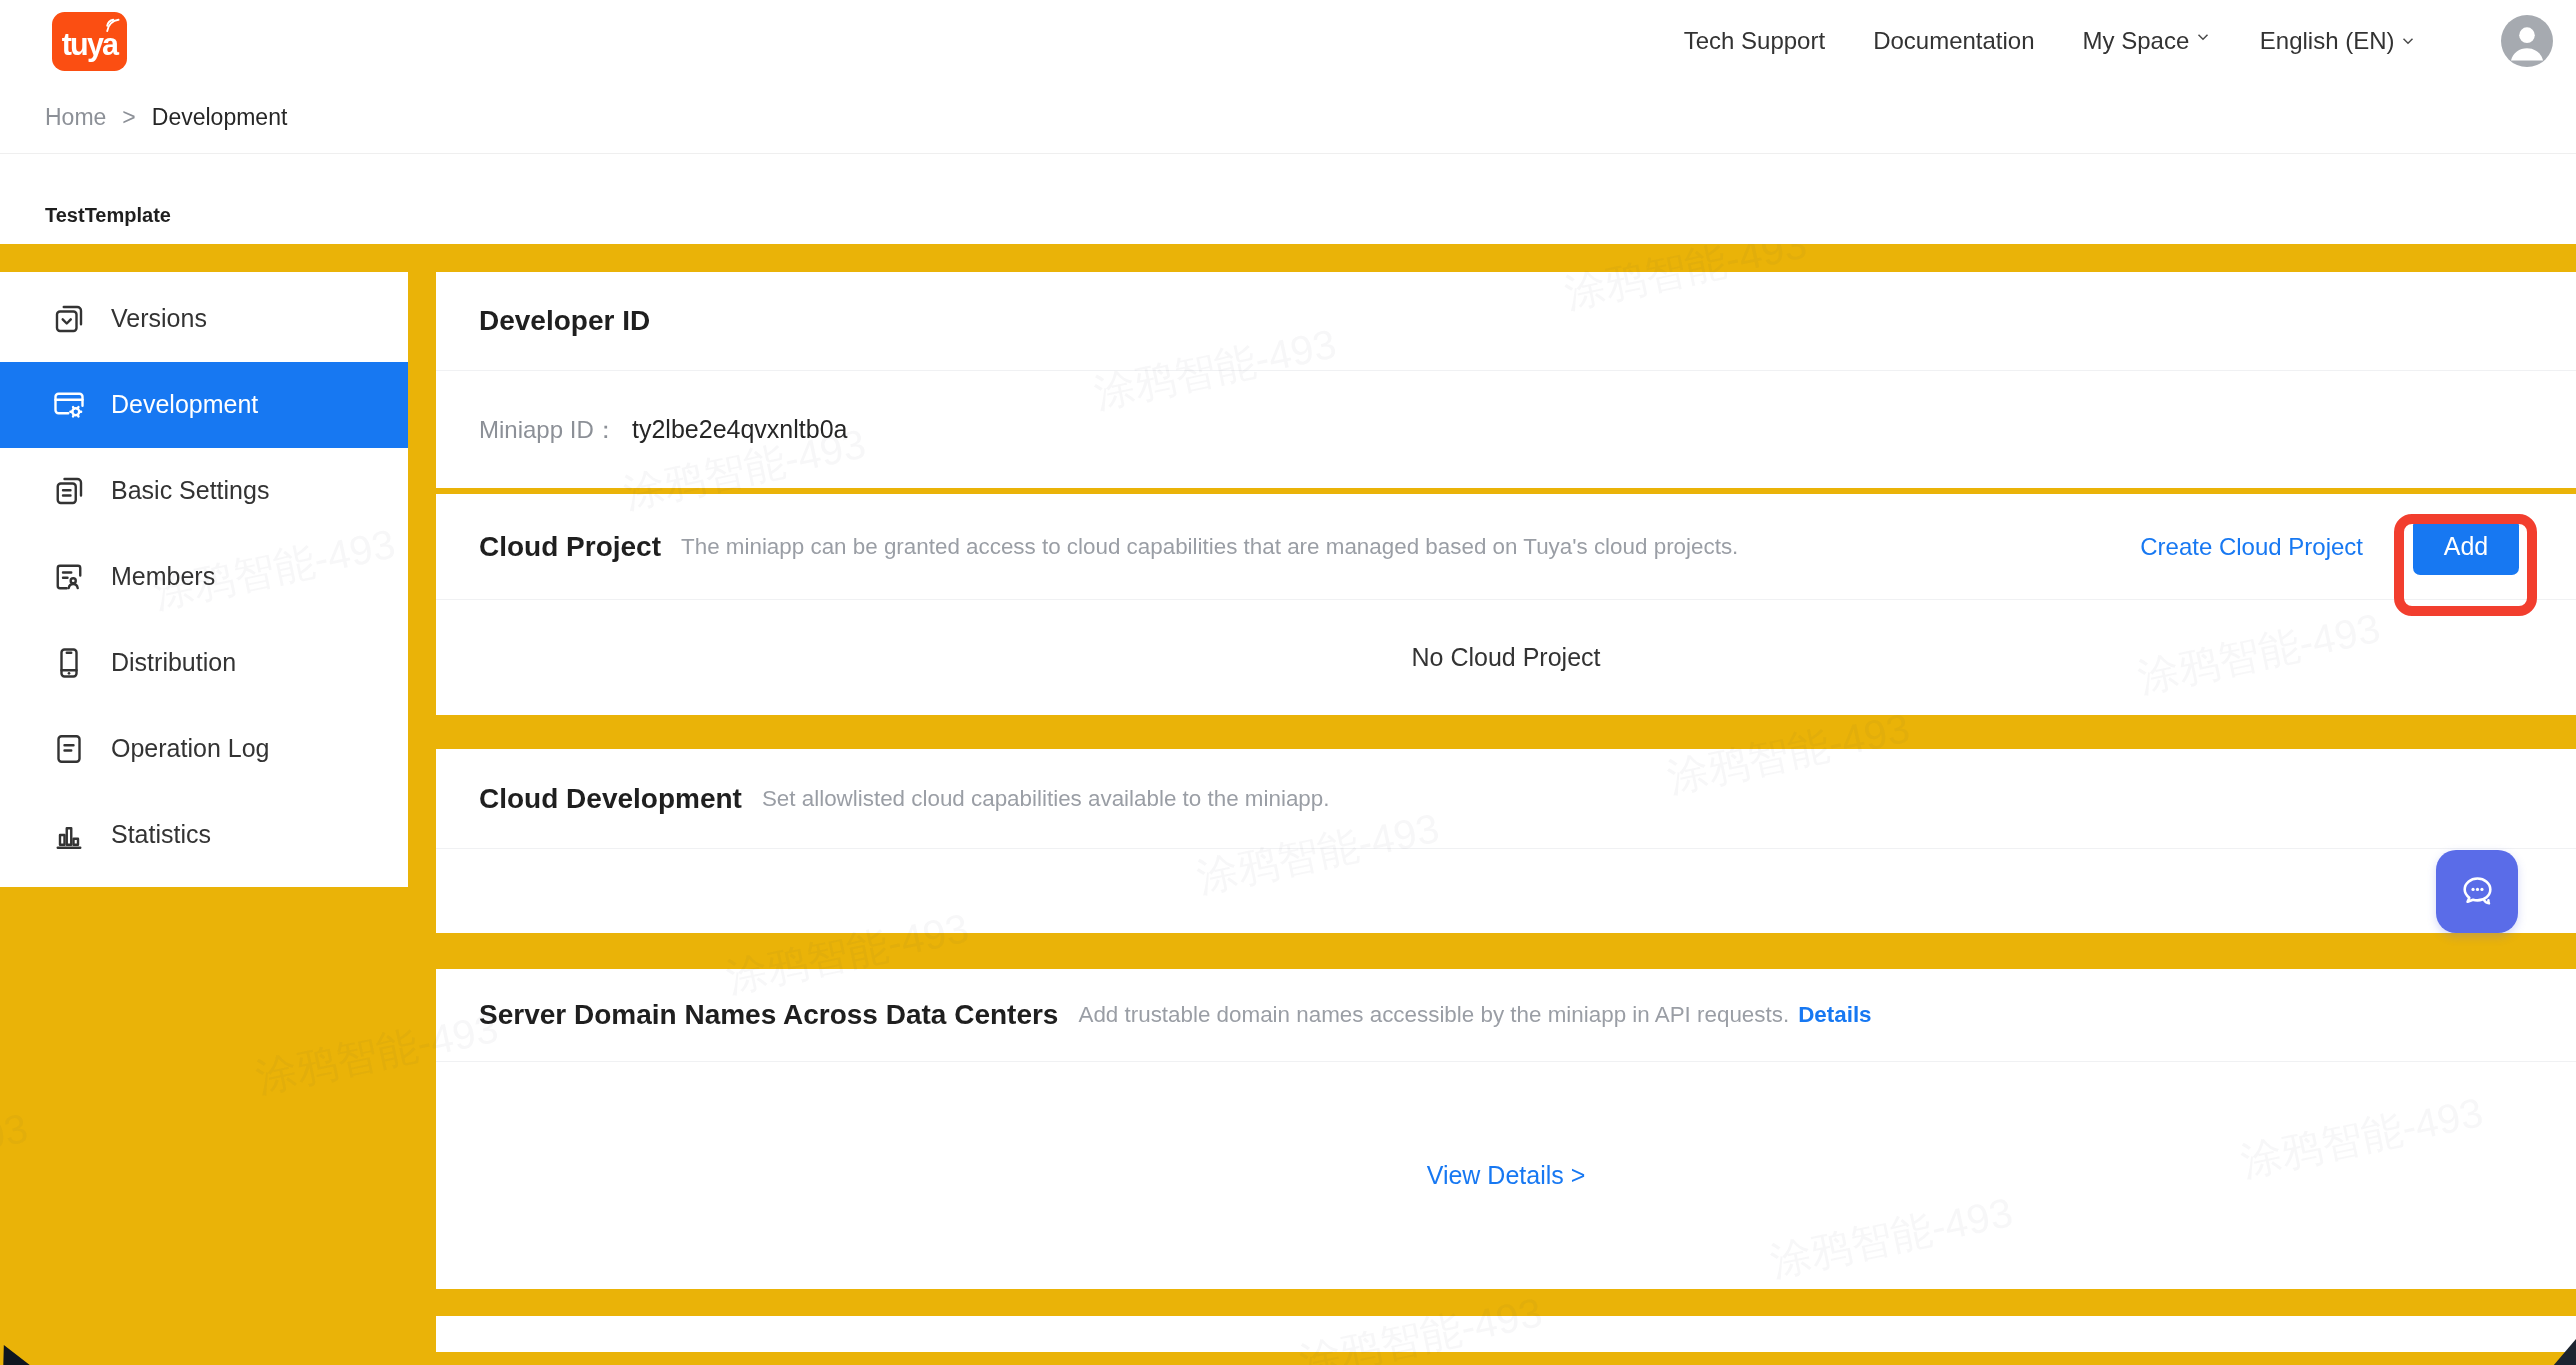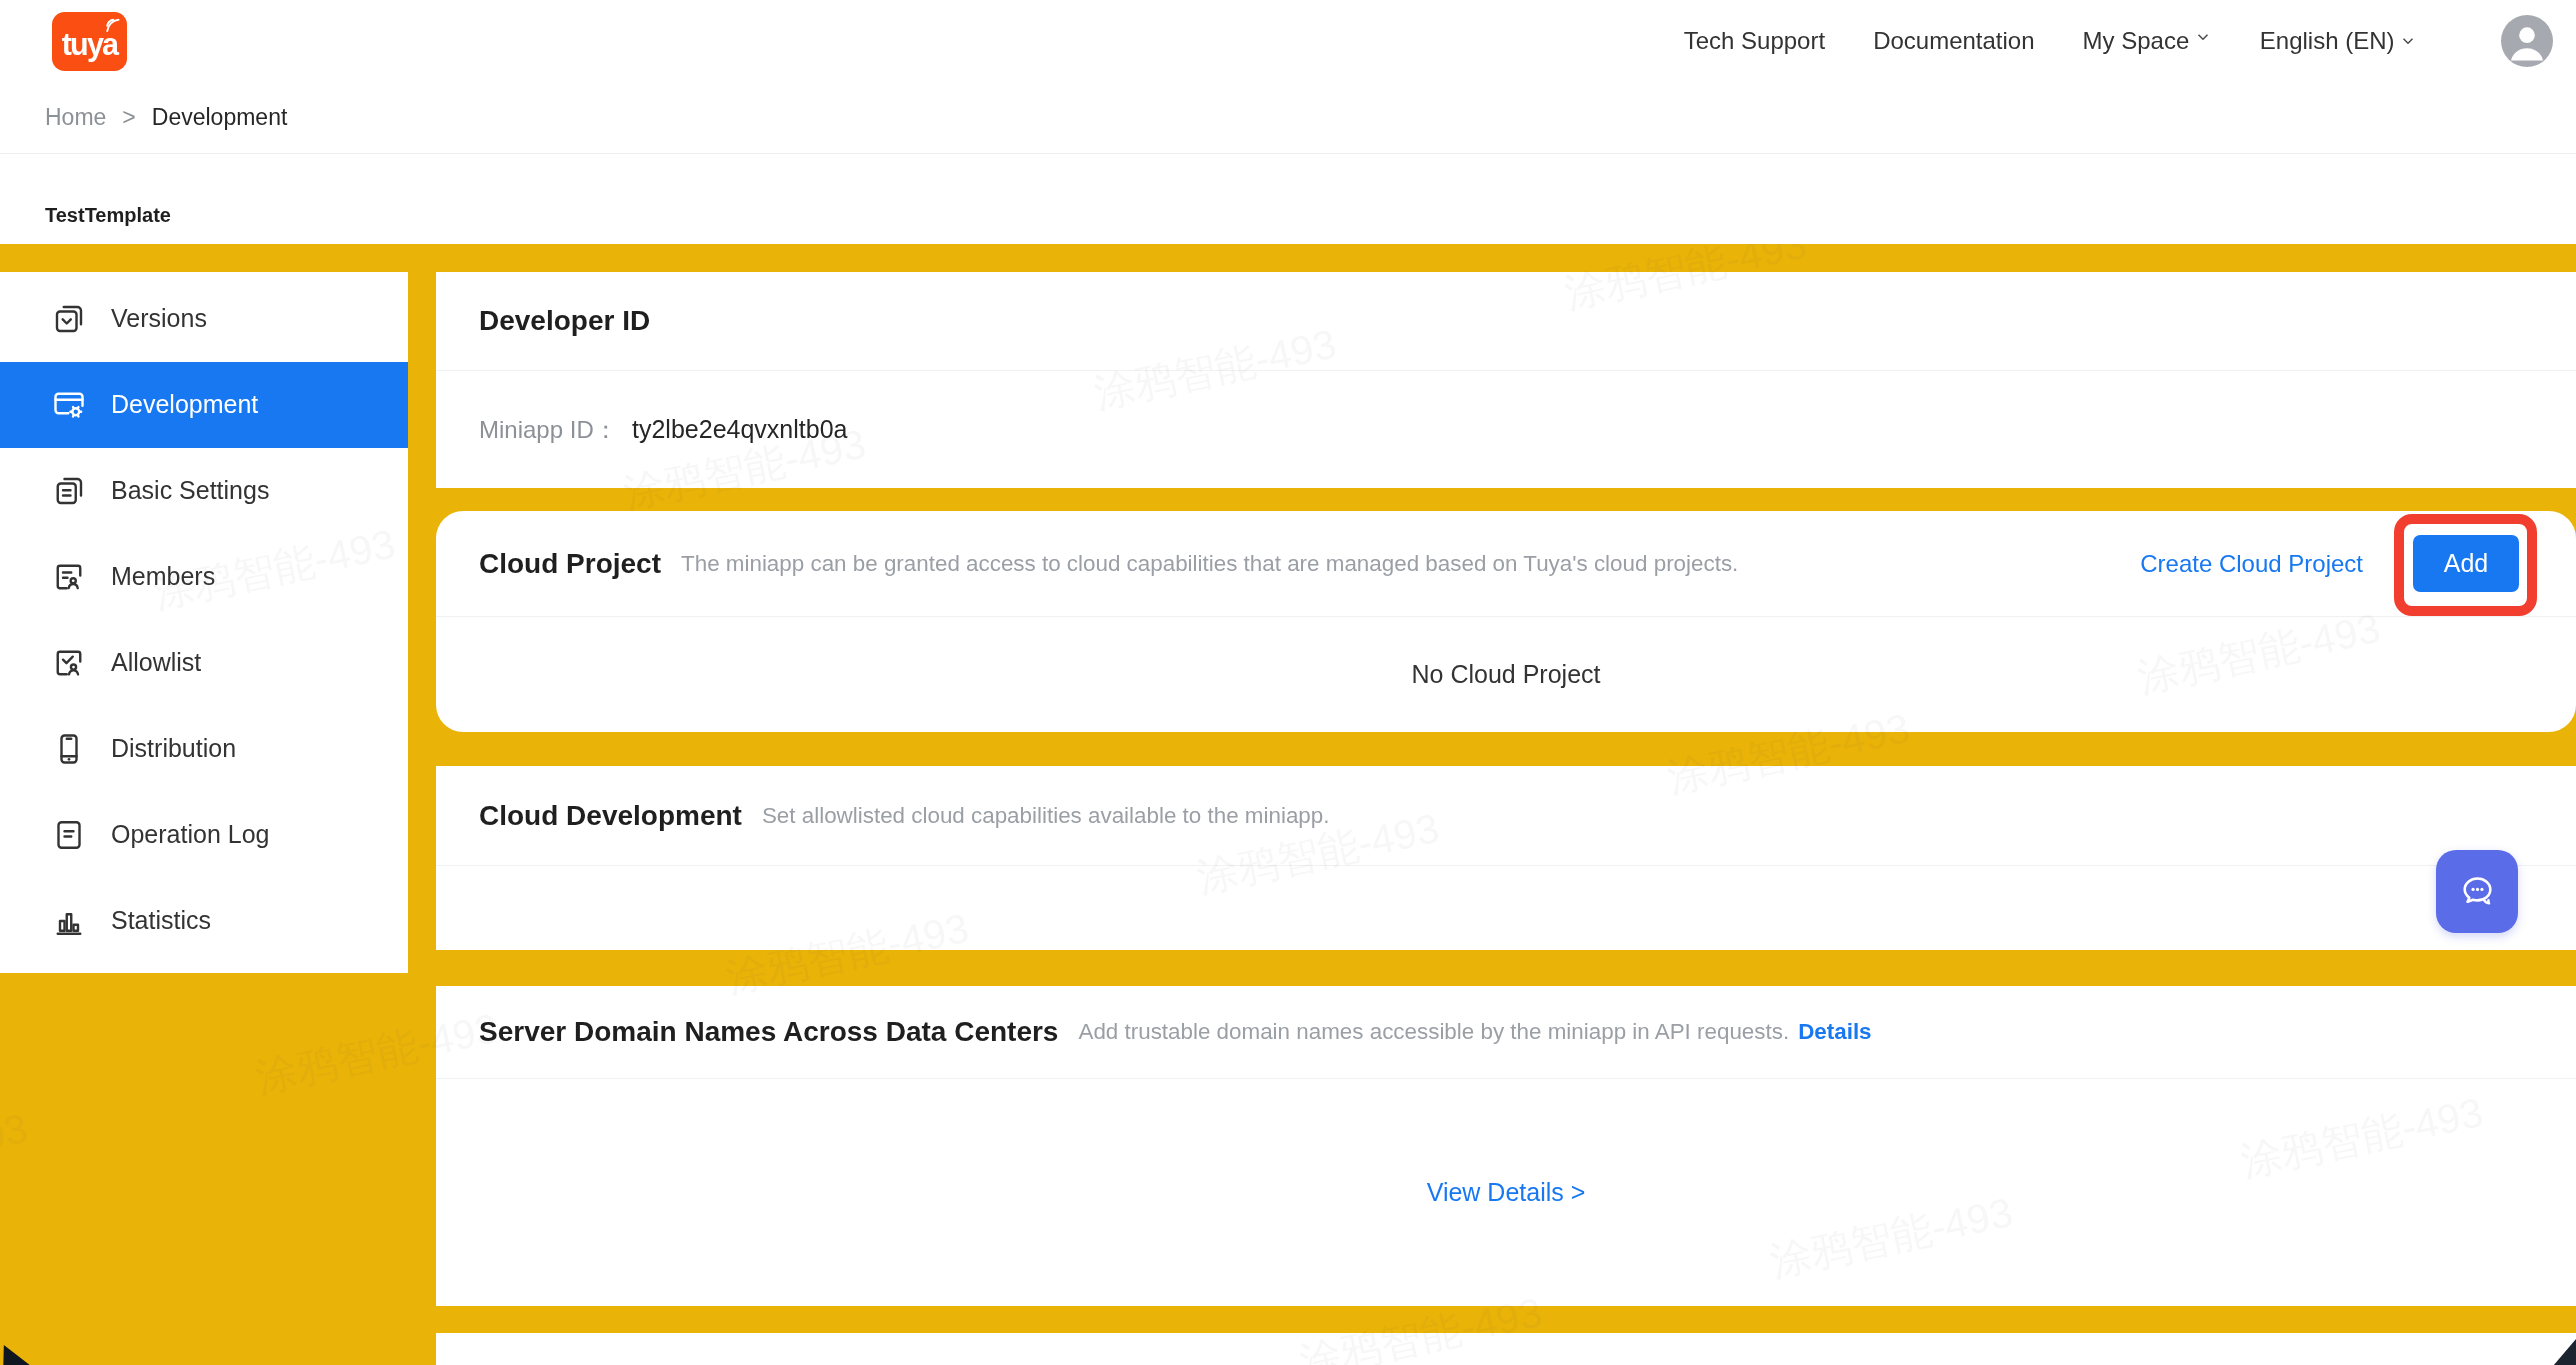--- a/index.html
+++ b/index.html
@@ -36,21 +36,21 @@
   .side-item { height:86px; display:flex; align-items:center; padding-left:51px; gap:24px;
     font-size:25px; color:#333; cursor:pointer; }
   .side-item svg { width:36px; height:36px; flex-shrink:0; }
   .side-item.active { background:var(--active-item-bg,#1778f2); color:#fff; }
   .main { flex:1; margin-left:28px; display:flex; flex-direction:column; min-width:0; }
   .card { background:#fff; width:100%; }
   .card-head { display:flex; align-items:center; padding:0 57px 0 43px; border-bottom:0.9px solid #f0f1f3; }
   .head-title { font-size:28px; font-weight:700; color:#1f1f1f; white-space:nowrap; }
   .head-desc { font-size:22.4px; color:#9a9ea5; margin-left:20px; white-space:nowrap; overflow:hidden; }
   .card1 .card-head { height:99px; }
-  .card2 { margin-top:23px;border-radius:27px; } .card2 .card-head { height:106px; }
+  .card2 { margin-top:6px; } .card2 .card-head { height:106px; }
   .card3 { margin-top:34px; } .card3 .card-head { height:100px; } .card3-body { height:84px; }
   .card4 { margin-top:36px; } .card4 .card-head { height:93px; }
   .card5 { margin-top:27px; height:36px; }
   .dev-id-row { height:117px; display:flex; align-items:center; padding:0 43px; }
   .id-label { font-size:24px; color:#8c9097; }
   .id-value { font-size:25px; color:#262626; margin-left:14.3px; }
   .empty-row { height:115px; display:flex; align-items:center; justify-content:center; font-size:25px; color:#333; }
   .head-actions { margin-left:auto; display:flex; align-items:center; gap:50px; flex-shrink:0; }
   .link { color:var(--accent-blue,#1778f2); font-size:24px; cursor:pointer; text-decoration:none; white-space:nowrap; }
   .add-btn { width:106px; height:57px; background:var(--accent-blue,#1778f2); color:#fff; font-size:25px;
@@ -156,29 +156,20 @@
         <svg viewBox="0 0 24 24" fill="none" stroke="currentColor" stroke-width="1.6" stroke-linecap="round" stroke-linejoin="round">
           <path d="M19.5 11V6A1.5 1.5 0 0 0 18 4.5H6A1.5 1.5 0 0 0 4.5 6v12A1.5 1.5 0 0 0 6 19.5h4.5"></path>
           <path d="M8 9h5.5M8 12.5h3"></path>
             <circle cx="14.8" cy="14.5" r="1.7"></circle>
             <path d="M11.8 19.4c.3-1.6 1.5-2.7 3-2.7s2.7 1.1 3 2.7"></path>
         </svg>
         <span>Members</span>
       </div>
       <div class="side-item">
         <svg viewBox="0 0 24 24" fill="none" stroke="currentColor" stroke-width="1.6" stroke-linecap="round" stroke-linejoin="round">
-          <path d="M19.5 11V6A1.5 1.5 0 0 0 18 4.5H6A1.5 1.5 0 0 0 4.5 6v12A1.5 1.5 0 0 0 6 19.5h4.5"></path>
-          <path d="M8 9.8l2.3 2.3 4.2-4.3"></path>
-            <circle cx="15" cy="14.7" r="1.7"></circle>
-            <path d="M12 19.6c.3-1.6 1.5-2.7 3-2.7s2.7 1.1 3 2.7"></path>
-        </svg>
-        <span>Allowlist</span>
-      </div>
-      <div class="side-item">
-        <svg viewBox="0 0 24 24" fill="none" stroke="currentColor" stroke-width="1.6" stroke-linecap="round" stroke-linejoin="round">
           <rect x="7" y="3" width="10" height="18" rx="2"></rect>
             <path d="M10.5 5.2h3M7 16.8h10"></path>
           <circle cx="12" cy="18.9" r="0.9" fill="currentColor" stroke="none"></circle>
         </svg>
         <span>Distribution</span>
       </div>
       <div class="side-item">
         <svg viewBox="0 0 24 24" fill="none" stroke="currentColor" stroke-width="1.6" stroke-linecap="round" stroke-linejoin="round">
           <rect x="5" y="3.5" width="14" height="17" rx="2"></rect>
             <path d="M9 9.5h6M9 13h4.5"></path>

